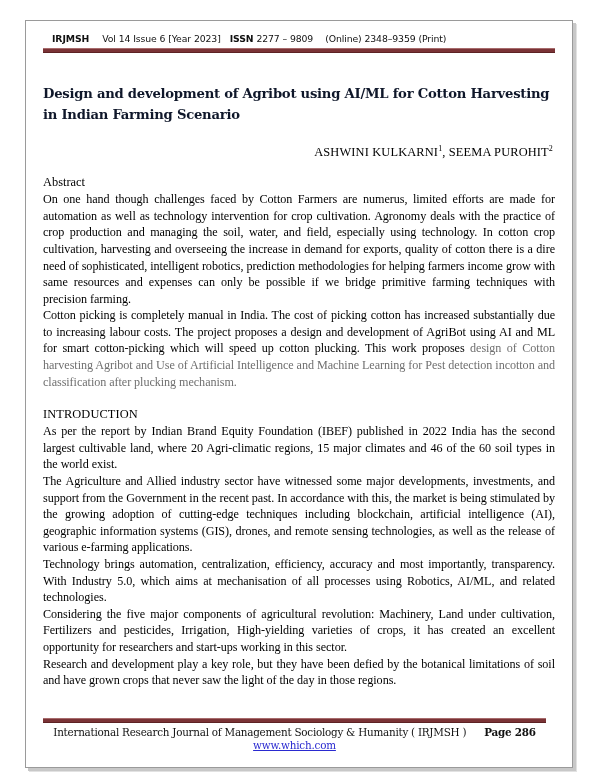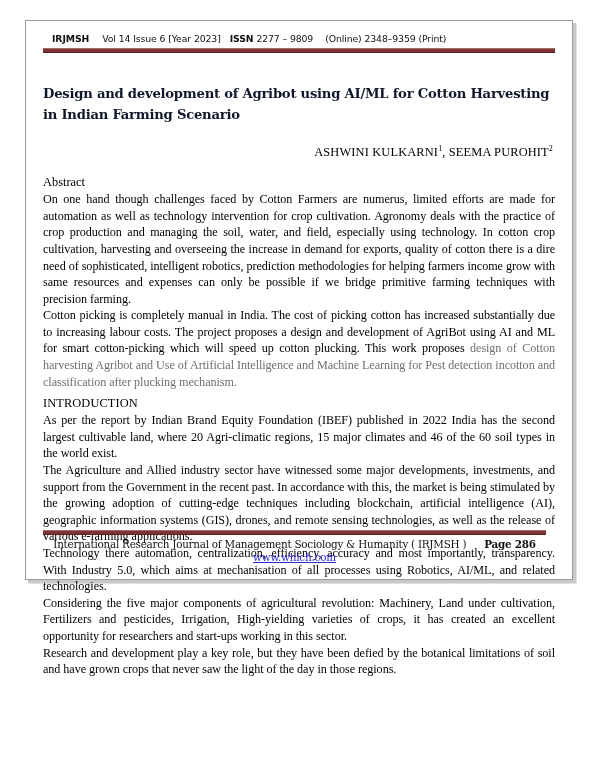--- a/index.html
+++ b/index.html
@@ -21,21 +21,21 @@
     position: relative;
     width: 600px;
     height: 776px;
     background: #ffffff;
   }
   .page-sheet {
     position: absolute;
     left: 25px;
     top: 20px;
     width: 548px;
-    height: 560px;
+    height: 748px;
     background: #ffffff;
     border: 1px solid #9a9a9a;
     box-shadow: 3px 3px 0 0 #c8c8c8, 4px 4px 0 0 #e2e2e2;
     box-sizing: border-box;
   }
   .page-inner {
     position: absolute;
     left: 0; top: 0; right: 0; bottom: 0;
     padding: 12px 17px 0 17px;
     box-sizing: border-box;
@@ -96,21 +96,21 @@
   .affil sup { font-size: 8.2px; vertical-align: super; line-height: 0; }
 
   
   .sec-head {
     font-family: "Liberation Serif", serif;
     font-weight: normal;
     font-size: 12.4px;
     margin-top: 15px;
     margin-bottom: 1px;
   }
-  .sec-head.intro { margin-top: 6px; letter-spacing: 0.1px; }
+  .sec-head.intro { margin-top: 17px; letter-spacing: 0.1px; }
 
   p.para {
     margin: 0;
     font-size: 12.15px;
     line-height: 16.6px;
     text-align: justify;
     text-justify: inter-word;
     letter-spacing: -0.06px;
     hyphens: none;
   }
@@ -174,21 +174,21 @@
       <div class="affil">
       </div>
 
       <div class="sec-head">Abstract</div>
       <p class="para">On one hand though challenges faced by Cotton Farmers are numerus, limited efforts are made for automation as well as technology intervention for crop cultivation. Agronomy deals with the practice of crop production and managing the soil, water, and field, especially using technology. In cotton crop cultivation, harvesting and overseeing the increase in demand for exports, quality of cotton there is a dire need of sophisticated, intelligent robotics, prediction methodologies for helping farmers income grow with same resources and expenses can only be possible if we bridge primitive farming techniques with precision farming.</p>
       <p class="para grayed"><span>Cotton picking is completely manual in India. The cost of picking cotton has increased substantially due to increasing labour costs. The project proposes a design and development of AgriBot using AI and ML for smart cotton-picking which will speed up cotton plucking.  This work proposes </span><span class="gray-run">design of Cotton harvesting Agribot and Use of Artificial Intelligence and Machine Learning for Pest detection incotton and classification after plucking mechanism.</span></p>
 
       <div class="sec-head intro">INTRODUCTION</div>
       <p class="para">As per the report by Indian Brand Equity Foundation (IBEF) published in 2022 India has the second largest cultivable land, where 20 Agri-climatic regions, 15 major climates and 46 of the 60 soil types in the world exist.</p>
       <p class="para">The Agriculture and Allied industry sector have witnessed some major developments, investments, and support from the Government in the recent past. In accordance with this, the market is being stimulated by the growing adoption of cutting-edge techniques including blockchain, artificial intelligence (AI), geographic information systems (GIS), drones, and remote sensing technologies, as well as the release of various e-farming applications.</p>
-      <p class="para">Technology there automation, centralization, efficiency, accuracy and most importantly, transparency. With Industry 5.0, which aims at mechanisation of all processes using Robotics, AI/ML, and related technologies.</p>
+      <p class="para">Technology brings automation, centralization, efficiency, accuracy and most importantly, transparency. With Industry 5.0, which aims at mechanisation of all processes using Robotics, AI/ML, and related technologies.</p>
       <p class="para">Considering the five major components of agricultural revolution: Machinery, Land under cultivation, Fertilizers and pesticides, Irrigation, High-yielding varieties of crops, it has created an excellent opportunity for researchers and start-ups working in this sector.</p>
       <p class="para">Research and development play a key role, but they have been defied by the botanical limitations of soil and have grown crops that never saw the light of the day in those regions.</p>
 
       <div class="footer-wrap">
         <div class="rule-maroon-footer"></div>
         <div class="footer-line"><span>International Research Journal of Management Sociology &amp; Humanity ( IRJMSH )</span><span class="footer-page">Page 286</span></div>
         <a class="footer-url" href="#">www.which.com</a>
       </div>
 
     </div>

